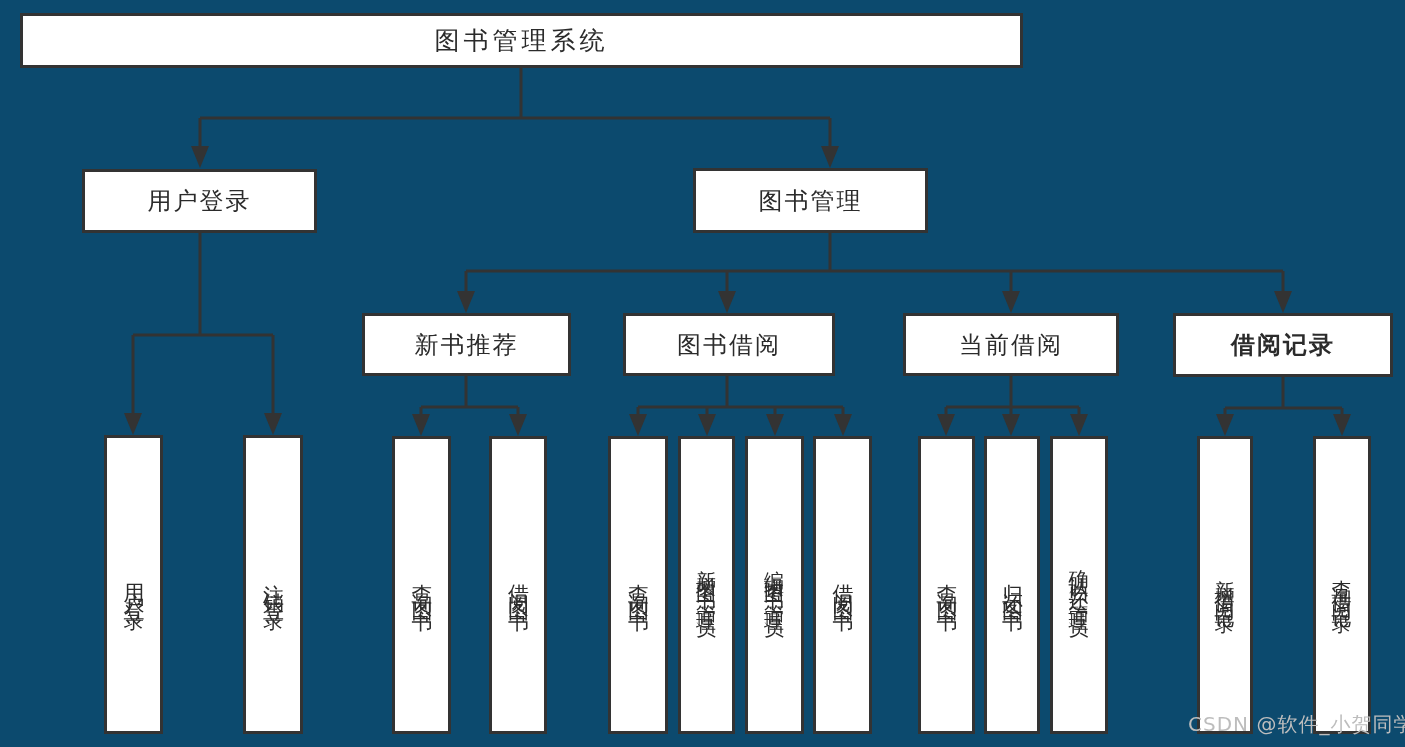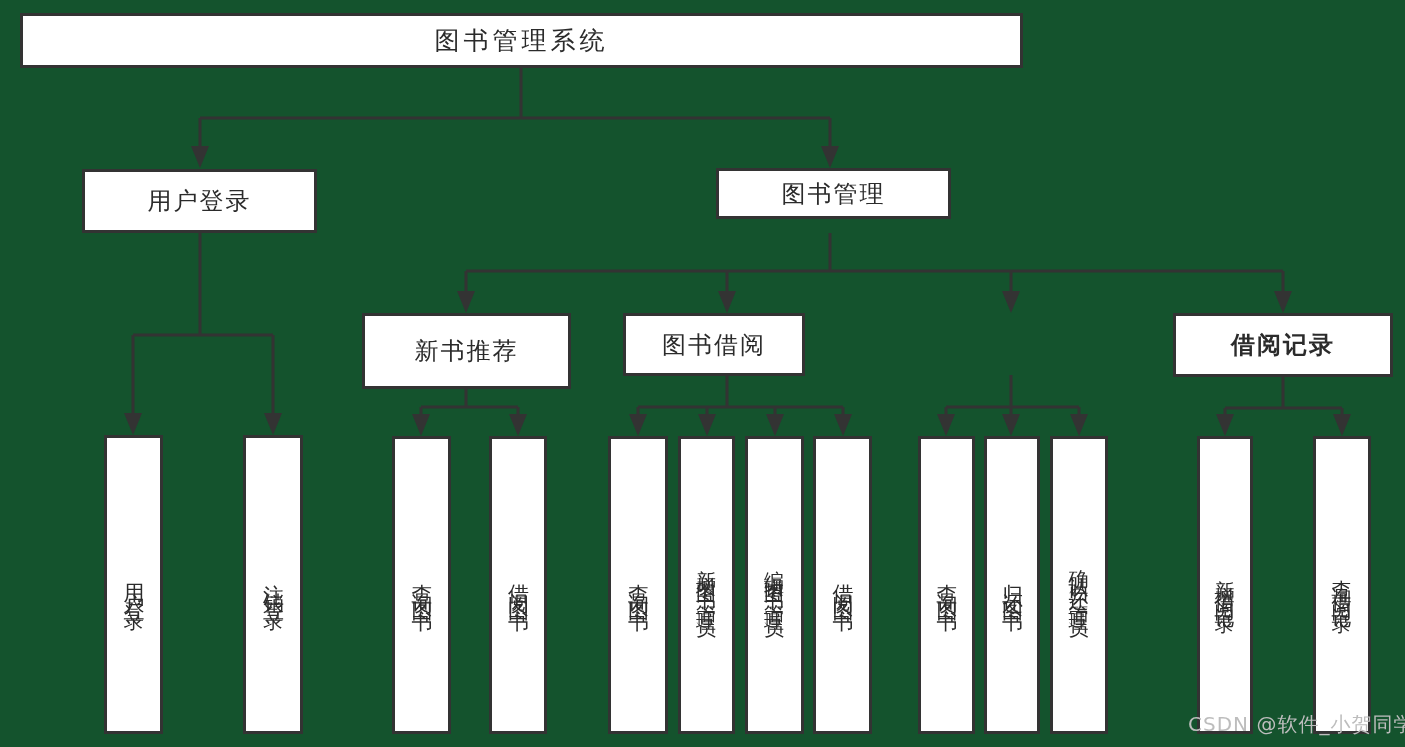--- a/index.html
+++ b/index.html
@@ -1,20 +1,20 @@
 <!DOCTYPE html>
 <html><head>
 <meta charset="utf-8">
 <style>
   html, body { margin: 0; padding: 0; background: #ffffff; }
   .canvas {
     position: relative;
     width: 1405px;
     height: 747px;
-    background: #14532d;
+    background: #0c4a6e;
     font-family: "DejaVu Sans", sans-serif;
     overflow: hidden;
   }
   .connectors {
     position: absolute;
     left: 0; top: 0;
     width: 1405px; height: 747px;
     pointer-events: none;
   }
   .box {
@@ -84,24 +84,25 @@
       <polygon points="1002,414 1020,414 1011,436"></polygon>
       <polygon points="1070,414 1088,414 1079,436"></polygon>
       <polygon points="1216,414 1234,414 1225,436"></polygon>
       <polygon points="1333,414 1351,414 1342,436"></polygon>
     </g>
   </svg>
 
   <div class="box h-box root-box" style="left:20px; top:13px; width:1003px; height:55px;">图书管理系统</div>
 
   <div class="box h-box" style="left:82px; top:169px; width:235px; height:64px;">用户登录</div>
-  <div class="box h-box" style="left:716px; top:168px; width:235px; height:51px;text-align:right;">图书管理</div>
+  <div class="box h-box" style="left:693px; top:168px; width:235px; height:65px;text-align:right;">图书管理</div>
 
-  <div class="box h-box" style="left:362px; top:313px; width:209px; height:76px;">新书推荐</div>
-  <div class="box h-box" style="left:623px; top:313px; width:182px; height:63px;">图书借阅</div>
+  <div class="box h-box" style="left:362px; top:313px; width:209px; height:63px;">新书推荐</div>
+  <div class="box h-box" style="left:623px; top:313px; width:212px; height:63px;">图书借阅</div>
+  <div class="box h-box" style="left:903px; top:313px; width:216px; height:63px;">当前借阅</div>
   <div class="box h-box" style="left:1173px; top:313px; width:220px; height:64px;font-weight:bold;">借阅记录</div>
 
   <div class="box v-box" style="left:104px; top:435px; width:59px; height:299px;">用户登录</div>
   <div class="box v-box" style="left:243px; top:435px; width:60px; height:299px;">注销登录</div>
 
   <div class="box v-box" style="left:392px; top:436px; width:59px; height:298px;">查询图书</div>
   <div class="box v-box" style="left:489px; top:436px; width:58px; height:298px;">借阅图书</div>
 
   <div class="box v-box" style="left:608px; top:436px; width:60px; height:298px;">查询图书</div>
   <div class="box v-box v-long" style="left:678px; top:436px; width:57px; height:298px;">新增图书（管理员）</div>

